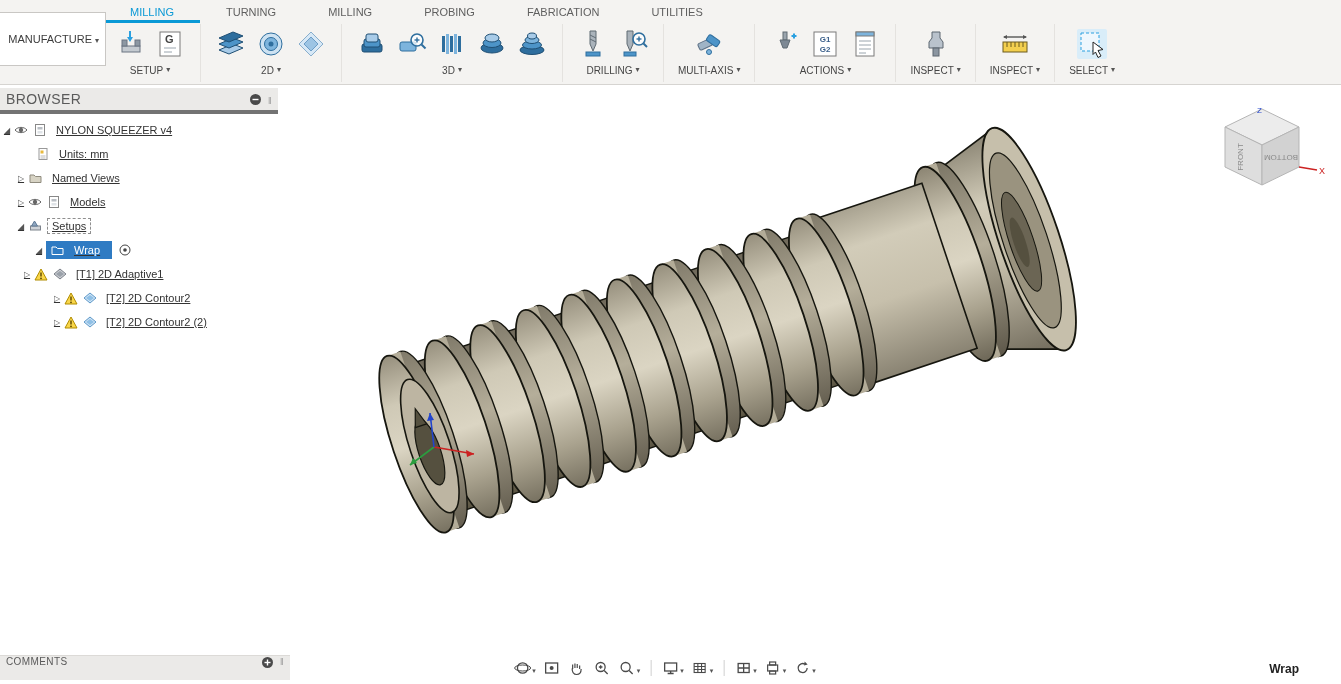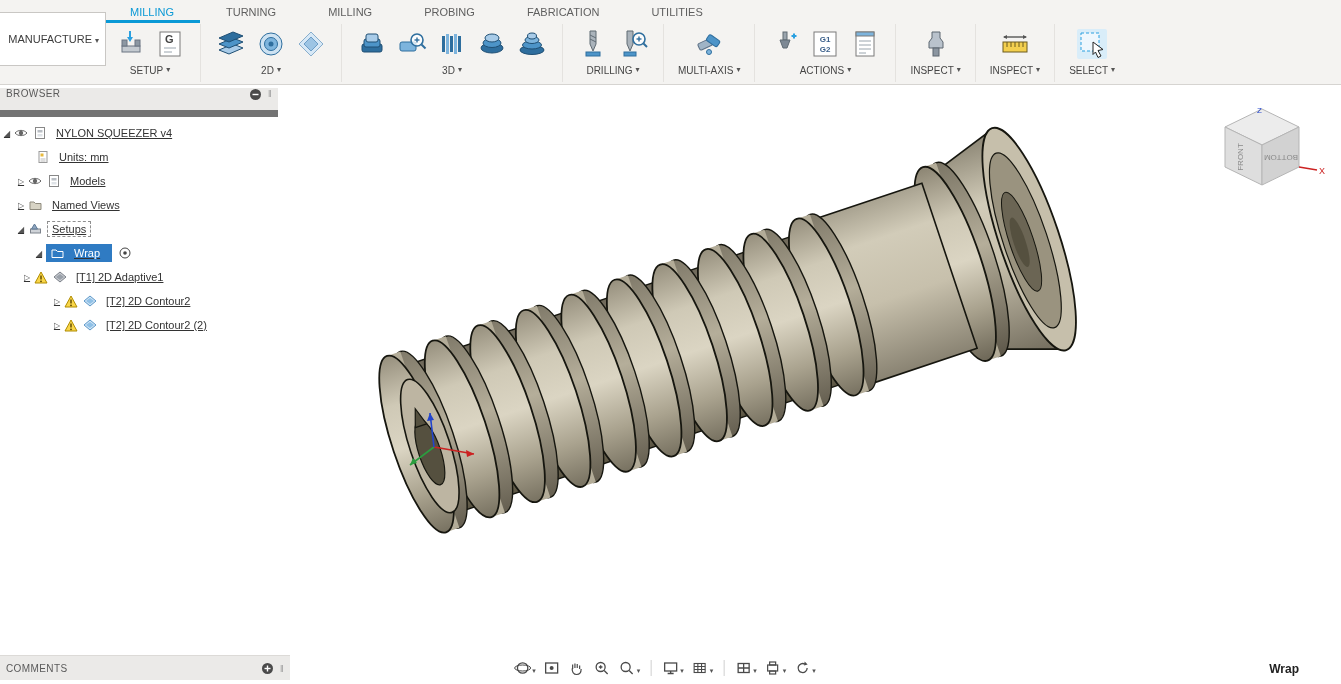--- a/index.html
+++ b/index.html
@@ -20,43 +20,43 @@
   .group{display:flex;flex-direction:column;align-items:center;padding:0 14px;border-right:1px solid #e4e2df;height:58px;}
   .group:last-child{border-right:none;}
   .gicons{display:flex;align-items:center;gap:8px;height:40px;}
   .glabel{display:flex;align-items:flex-start;font-size:10px;color:#454545;margin-top:1px;}
   .caret::after{content:"▾";font-size:8px;color:#555;margin-left:3px;}
   .ricon{width:32px;height:32px;display:block;}
 
   
   .browser{position:absolute;top:88px;left:0;width:278px;bottom:28px;z-index:20;
            background:rgba(255,255,255,0.55);}
-  .phead{height:22px;background:#ebeae8;border-bottom:7px solid #737373;display:flex;
-         align-items:flex-start;font-size:10px;color:#5a5a5a;padding:0 6px;letter-spacing:.4px;}
+  .phead{height:22px;background:#ebeae8;border-bottom:4px solid #737373;display:flex;
+         align-items:center;font-size:14px;color:#5a5a5a;padding:0 6px;letter-spacing:.4px;}
   .phead .sp{flex:1;}
   .grip::after{content:"‖";color:#9a9a9a;font-size:9px;margin-left:6px;}
   .tree{padding-top:4px;}
   .trow{display:flex;align-items:center;height:24px;font-size:11px;color:#333;white-space:nowrap;text-decoration:underline;}
   .exp{width:14px;text-align:center;font-size:8px;color:#555;flex:0 0 14px;}
   .exp.open::before{content:"◢";}
   .exp.closed::before{content:"▷";}
   .ticon{margin-right:5px;flex:0 0 auto;display:block;}
   .tlabel{padding:1px 4px;}
   .dashed{outline:1px dashed #8f8f8f;outline-offset:0;}
   .chip{display:flex;align-items:center;background:#2f7bc3;color:#fff;padding:2px 8px 2px 4px;}
   .chip .tlabel{color:#fff;}
 
   
   .viewport{position:absolute;top:85px;left:0;right:0;bottom:0;background:#fff;z-index:1;}
   .model-svg{position:absolute;top:0;left:0;}
   .viewcube{position:absolute;top:16px;right:14px;}
 
   
   .comments{position:absolute;left:0;bottom:4px;width:278px;height:24px;background:#ebeae8;
-            border-top:1px solid #dcdad7;display:flex;align-items:center;font-size:10px;
+            border-top:1px solid #dcdad7;display:flex;align-items:flex-start;font-size:10px;
             color:#5a5a5a;padding:0 6px;z-index:25;letter-spacing:.4px;}
   .comments .sp{flex:1;}
 
   
   .navbar{position:absolute;left:50%;transform:translateX(-52%);bottom:3px;height:26px;
           display:flex;align-items:center;gap:7px;z-index:25;}
   .navbtn{display:flex;align-items:center;gap:1px;}
   .navbtn svg{display:block;}
   .ncaret::after{content:"▾";font-size:7px;color:#555;}
   .navsep{width:1px;height:16px;background:#cfcfcf;margin:0 3px;}
@@ -398,38 +398,38 @@
           <rect x="3" y="1.5" width="8" height="11" fill="#fff" stroke="#999"></rect>
           <rect x="4.5" y="3.5" width="3" height="3" fill="#e8b93c"></rect>
           <line x1="4.5" y1="9" x2="9.5" y2="9" stroke="#bbb"></line>
           <line x1="4.5" y1="11" x2="9.5" y2="11" stroke="#bbb"></line>
         </svg>
         <span class="tlabel">Units: mm</span>
       </div>
 
       <div class="trow" style="padding-left:14px">
         <span class="exp closed"></span>
+        <svg class="ticon" width="15" height="14" viewBox="0 0 14 14">
+          <path d="M1.5,4 L5.5,4 L7,5.5 L12.5,5.5 L12.5,11.5 L1.5,11.5 Z" fill="#d7d3c4" stroke="#8f8b7e"></path>
+        </svg>
+        <span class="tlabel">Named Views</span>
+      </div>
+
+      <div class="trow" style="padding-left:14px">
+        <span class="exp closed"></span>
         <svg class="ticon" width="14" height="14" viewBox="0 0 14 14">
           <path d="M1,7 C4,3.5 10,3.5 13,7 C10,10.5 4,10.5 1,7 Z" fill="#fff" stroke="#666"></path>
           <circle cx="7" cy="7" r="2.2" fill="#666"></circle>
         </svg>
         <svg class="ticon" width="14" height="14" viewBox="0 0 14 14">
           <rect x="2.5" y="1.5" width="9" height="11" fill="#fff" stroke="#888"></rect>
           <rect x="4.5" y="4" width="5" height="2.5" fill="#b9bec4"></rect>
           <rect x="4.5" y="8" width="5" height="2.5" fill="#dfe3e7"></rect>
         </svg>
         <span class="tlabel">Models</span>
-      </div>
-
-      <div class="trow" style="padding-left:14px">
-        <span class="exp closed"></span>
-        <svg class="ticon" width="15" height="14" viewBox="0 0 14 14">
-          <path d="M1.5,4 L5.5,4 L7,5.5 L12.5,5.5 L12.5,11.5 L1.5,11.5 Z" fill="#d7d3c4" stroke="#8f8b7e"></path>
-        </svg>
-        <span class="tlabel">Named Views</span>
       </div>
 
       <div class="trow" style="padding-left:14px">
         <span class="exp open"></span>
         <svg class="ticon" width="15" height="14" viewBox="0 0 14 14">
           <rect x="2" y="7" width="10" height="4" fill="#cfd3d8" stroke="#7d838c"></rect>
           <polygon points="6,2 9,7 3,7" fill="#8fa6c0" stroke="#5d7895"></polygon>
         </svg>
         <span class="tlabel dashed">Setups</span>
       </div>

